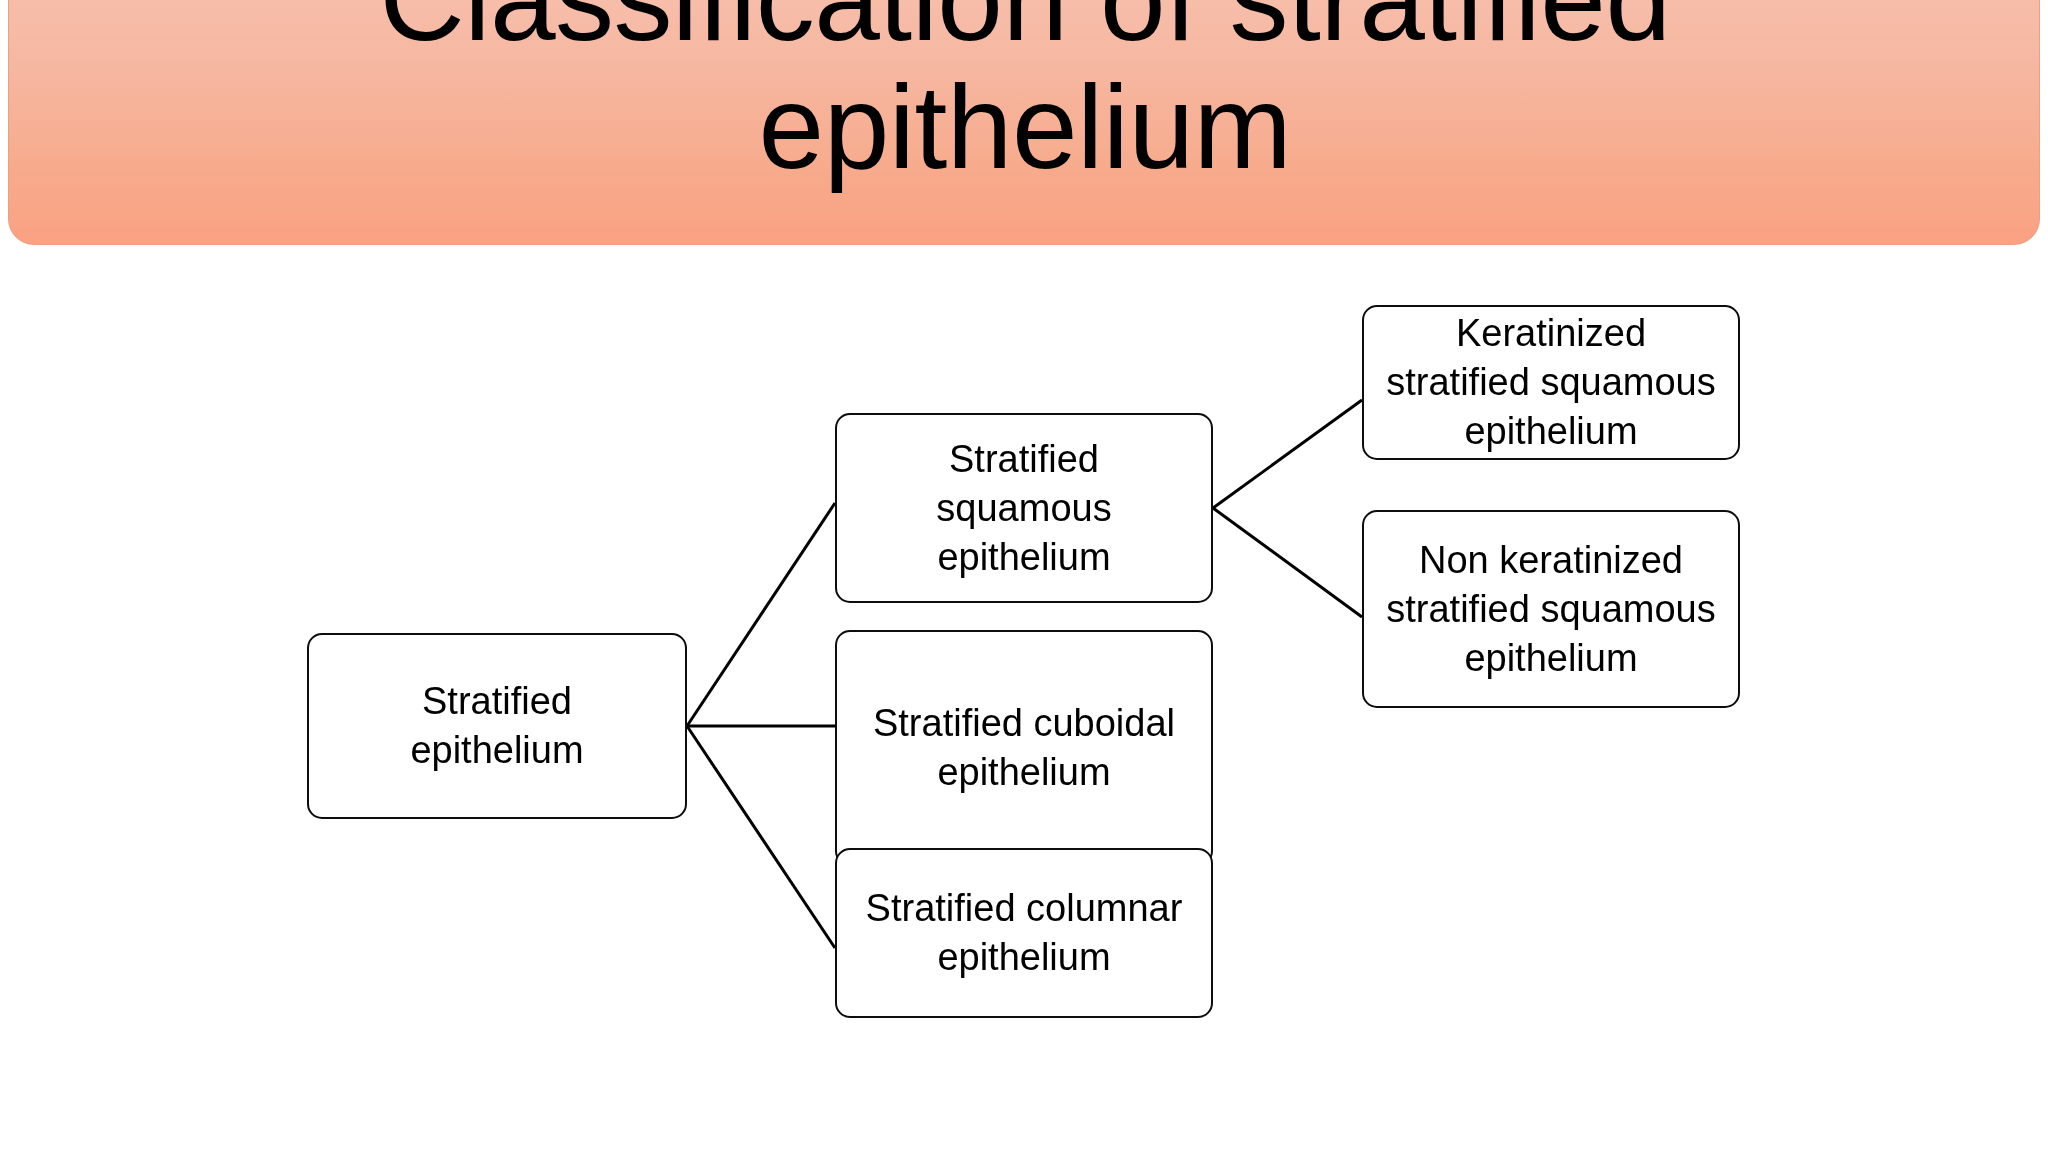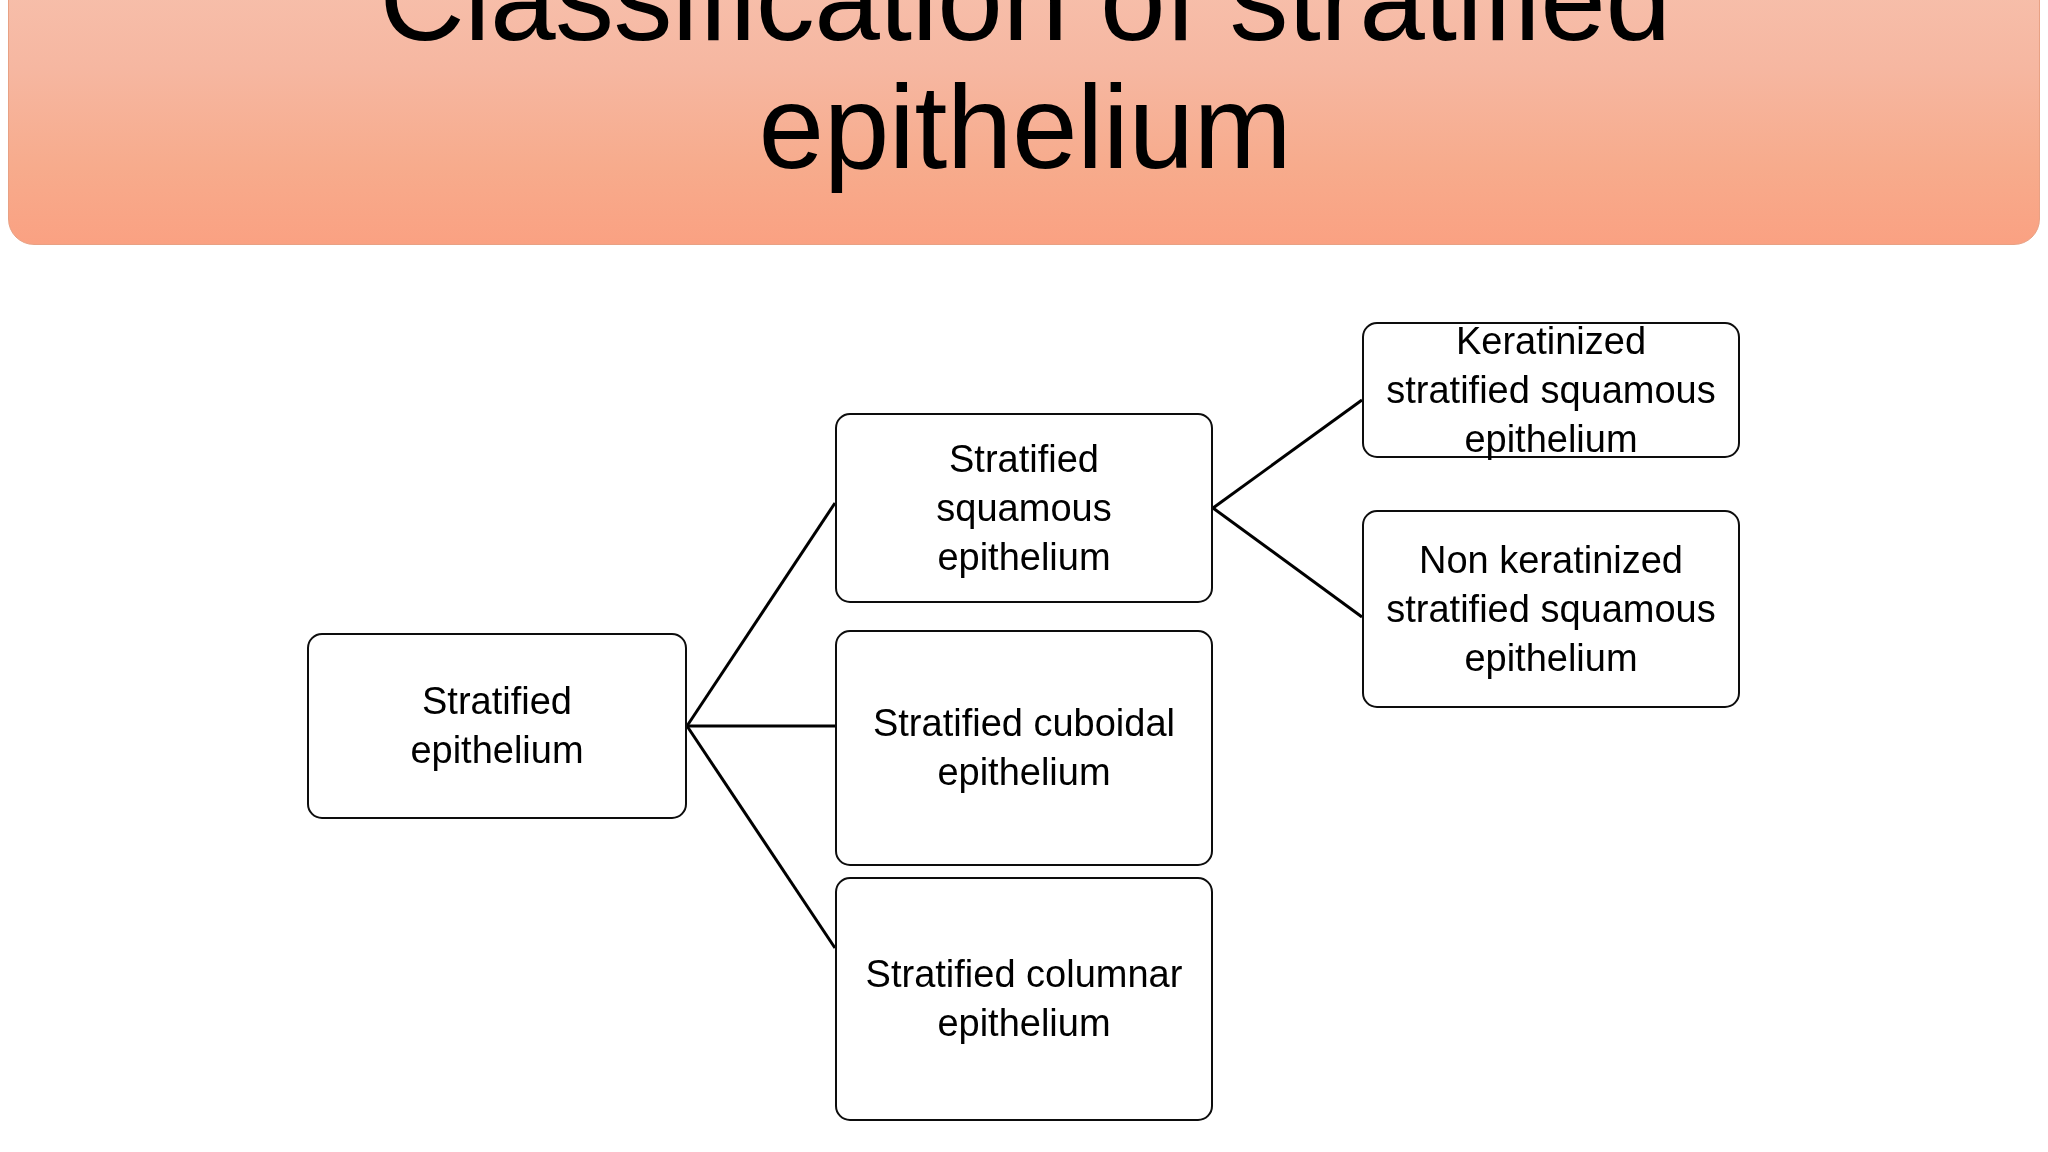--- a/index.html
+++ b/index.html
@@ -72,22 +72,22 @@
     color: #000000;
     font-size: 38px;
     line-height: 49px;
     padding: 4px 14px;
     white-space: pre-line;
   }
 
   #node-root        { left: 307px;  top: 633px; width: 380px; height: 186px; }
   #node-squamous    { left: 835px;  top: 413px; width: 378px; height: 190px; }
   #node-cuboidal    { left: 835px;  top: 630px; width: 378px; height: 236px; }
-  #node-columnar    { left: 835px;  top: 848px; width: 378px; height: 244px; margin-top: 29px; }
-  #node-keratinized { left: 1362px; top: 322px; width: 378px; height: 136px; }
+  #node-columnar    { left: 835px;  top: 848px; width: 378px; height: 170px; }
+  #node-keratinized { left: 1362px; top: 305px; width: 378px; height: 155px; }
   #node-nonkeratinized { left: 1362px; top: 510px; width: 378px; height: 198px; }
 </style>
 </head>
 <body>
 
 <div id="slide">
 
   <div id="title-banner">
     <div id="title-text">Classification of stratified
 epithelium</div>

